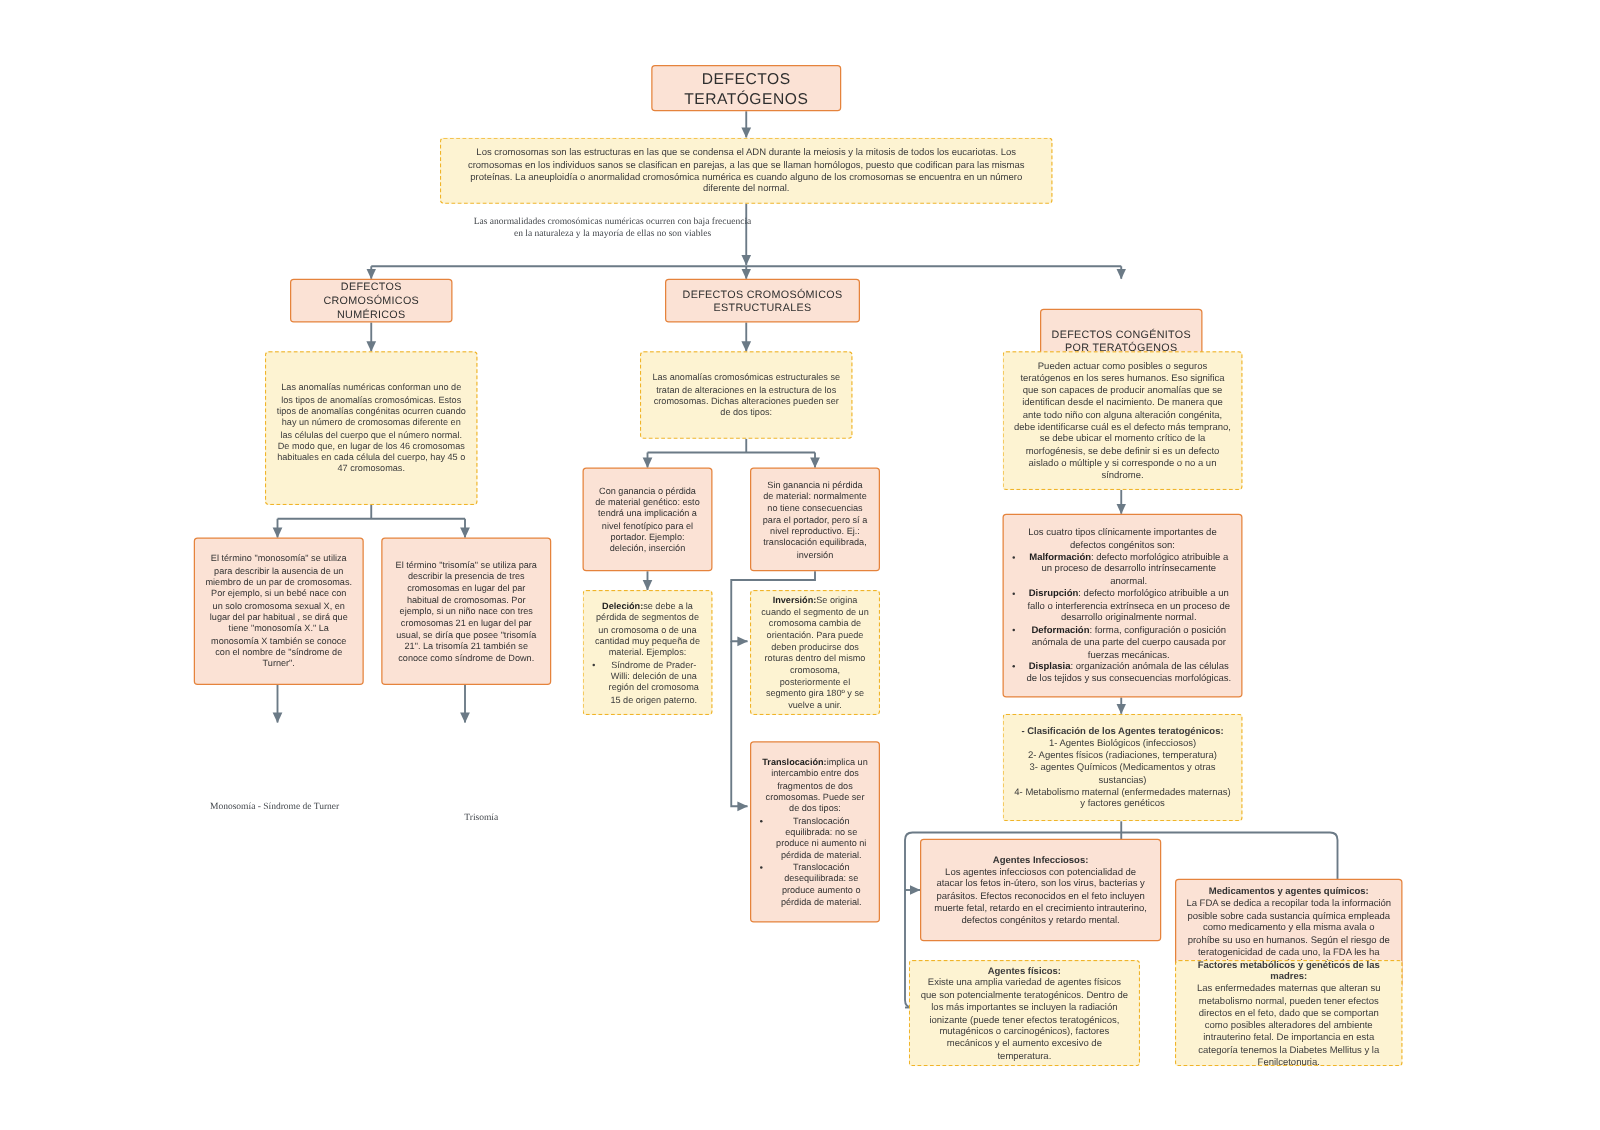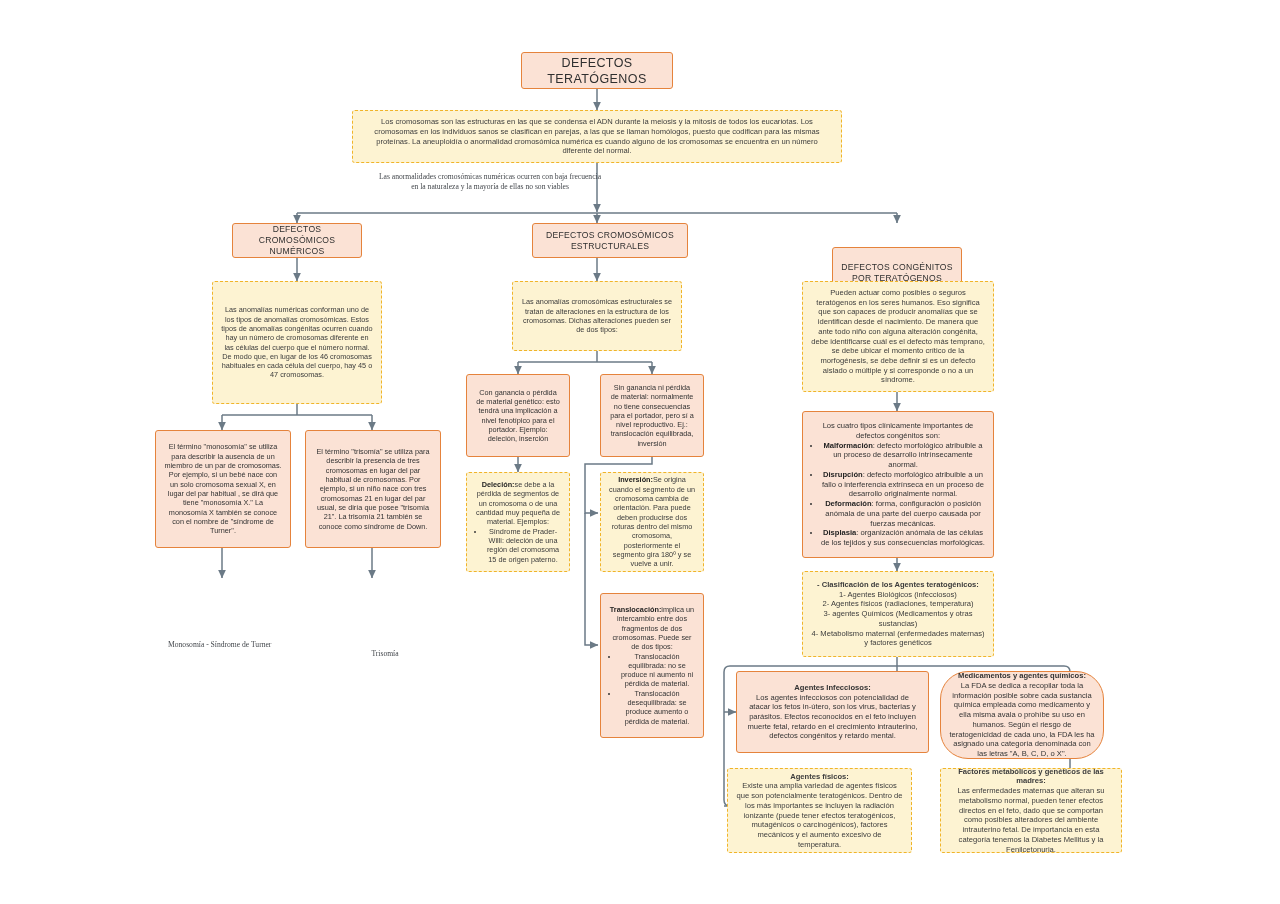--- a/index.html
+++ b/index.html
@@ -225,21 +225,21 @@
     </div>
   </div>
 
   <div class="node peach body-s" style="left:736px;top:671px;width:193px;height:82px;">
     <div class="inner">
       <p style="font-weight:bold;">Agentes Infecciosos:</p>
       <p>Los agentes infecciosos con potencialidad de atacar los fetos in-útero, son los virus, bacterias y parásitos. Efectos reconocidos en el feto incluyen muerte fetal, retardo en el crecimiento intrauterino, defectos congénitos y retardo mental.</p>
     </div>
   </div>
 
-  <div class="node peach body-s" style="left:940px;top:671px;width:164px;height:88px;border-radius:28px;">
+  <div class="node peach body-s" style="left:940px;top:703px;width:182px;height:88px;">
     <div class="inner">
       <p style="font-weight:bold;">Medicamentos y agentes químicos:</p>
       <p>La FDA se dedica a recopilar toda la información posible sobre cada sustancia química empleada como medicamento y ella misma avala o prohíbe su uso en humanos. Según el riesgo de teratogenicidad de cada uno, la FDA les ha asignado una categoría denominada con las letras "A, B, C, D, o X".</p>
     </div>
   </div>
 
   <div class="node yellow body-s" style="left:727px;top:768px;width:185px;height:85px;">
     <div class="inner">
       <p style="font-weight:bold;">Agentes físicos:</p>
       <p>Existe una amplia variedad de agentes físicos que son potencialmente teratogénicos. Dentro de los más importantes se incluyen la radiación ionizante (puede tener efectos teratogénicos, mutagénicos o carcinogénicos), factores mecánicos y el aumento excesivo de temperatura.</p>

